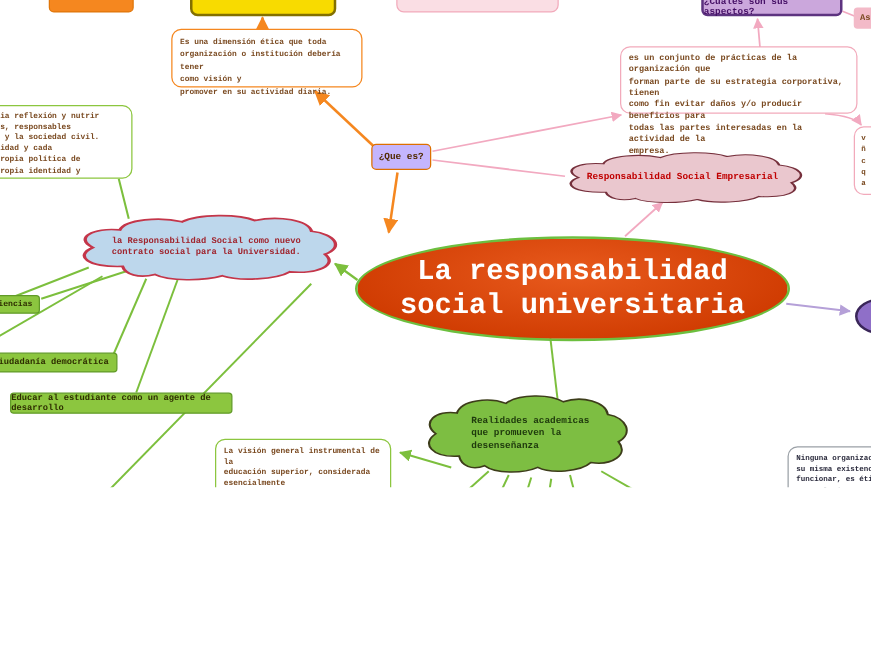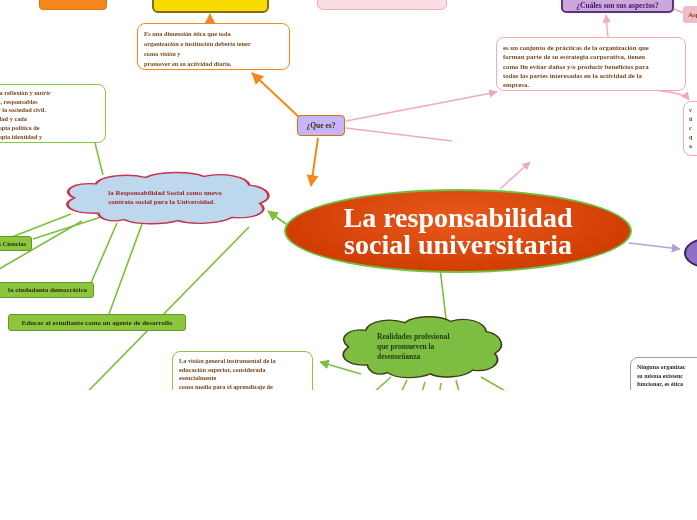--- a/index.html
+++ b/index.html
@@ -1,17 +1,17 @@
 <!DOCTYPE html>
 <html><head>
 <meta charset="utf-8">
 <style>
   html,body{margin:0;padding:0;background:#fff;}
   #stage{position:relative;width:697px;height:390px;overflow:hidden;background:#fff;
-         font-family:Liberation Serif, serif;}
+         font-family:Liberation Mono, monospace;}
   #wires{position:absolute;left:0;top:0;width:697px;height:520px;z-index:1;}
   .node{position:absolute;z-index:2;box-sizing:border-box;}
   .note{position:absolute;z-index:2;box-sizing:border-box;background:#fff;border:1.5px solid #8CC63F;
         border-radius:8px;white-space:pre-line;font-weight:bold;color:#7a4a21;
         font-size:6.3px;line-height:8.7px;padding:5px 6px;}
   .b-orange{border-color:#F5871F;}
   .b-pink{border-color:#F2AABB;}
   .b-gray{border-color:#9aa0a6;color:#2b2b3d;}
   .glabel{position:absolute;z-index:2;box-sizing:border-box;background:#8CC63F;border:1px solid #619A28;
           border-radius:3px;font-weight:bold;color:#2e2e00;font-size:7px;display:flex;align-items:center;}
@@ -25,21 +25,21 @@
   .rse .cloud-label{color:#C00000;font-size:7.5px;}
   .rsu path{fill:#BDD7EC;stroke:#C4364A;stroke-width:2.5;}
   .rsu .cloud-label{color:#A0252E;font-size:7px;line-height:9px;}
   .realidades path{fill:#7DBE42;stroke:#3D3D1A;stroke-width:2;}
   .realidades .cloud-label{color:#1f3a0d;font-size:7.5px;line-height:10px;justify-content:flex-start;
                            padding-left:42px;align-items:center;}
   #central{position:absolute;left:284px;top:189px;width:344px;height:80px;z-index:2;
            border-radius:50%;border:2.5px solid #6CBF3F;
            background:radial-gradient(ellipse at 50% 35%, #E85A1D 0%, #D03C02 75%);
            display:flex;align-items:center;justify-content:center;}
-  #central .central-label{color:#fff;font-size:28px;line-height:27px;font-weight:bold;
+  #central .central-label{color:#fff;font-size:23px;line-height:27px;font-weight:bold;
            white-space:pre-line;text-align:center;}
   #purple-node{position:absolute;left:684px;top:238px;width:42px;height:26px;background:#8F6FC8;
            border:2px solid #3A2659;border-radius:50%;z-index:2;}
 </style>
 </head>
 <body>
 
 <div id="stage">
 
   <svg id="wires">
@@ -108,34 +108,40 @@
 empresa.</div>
   <div class="note b-pink" style="left:683px;top:101px;width:45px;height:55px;font-size:6px;line-height:9px;padding:4px 5px;">v
 ñ
 c
 q
 a</div>
 
   <div class="pill" style="left:297px;top:115px;width:48px;height:21px;background:#c4b5fd;border:1.5px solid #DD6F00;
        border-radius:4px;color:#512A00;font-size:7.5px;">¿Que es?</div>
 
+  <div class="cloud rse" style="left:447px;top:121px;width:198px;height:42px;">
+    <svg viewBox="0 0 200 100" preserveAspectRatio="none">
+      <path d="M 38 78 C 12 80 2 62 16 50 C 2 36 16 20 36 24 C 40 8 66 4 82 12 C 94 0 124 0 136 10 C 154 2 176 10 178 26 C 196 30 202 50 188 60 C 198 76 182 90 162 86 C 152 98 124 100 112 92 C 98 100 72 100 62 90 C 50 96 40 90 38 78 Z"></path>
+    </svg>
+    <div class="cloud-label">Responsabilidad Social Empresarial</div>
+  </div>
 
   <div class="cloud rsu" style="left:57px;top:171px;width:216px;height:54px;">
     <svg viewBox="0 0 200 100" preserveAspectRatio="none">
       <path d="M 38 78 C 12 80 2 62 16 50 C 2 36 16 20 36 24 C 40 8 66 4 82 12 C 94 0 124 0 136 10 C 154 2 176 10 178 26 C 196 30 202 50 188 60 C 198 76 182 90 162 86 C 152 98 124 100 112 92 C 98 100 72 100 62 90 C 50 96 40 90 38 78 Z"></path>
     </svg>
     <div class="cloud-label">la Responsabilidad Social  como nuevo
 contrato social para la Universidad.</div>
   </div>
 
   <div class="cloud realidades" style="left:335px;top:315px;width:170px;height:64px;">
     <svg viewBox="0 0 200 100" preserveAspectRatio="none">
       <path d="M 38 78 C 12 80 2 62 16 50 C 2 36 16 20 36 24 C 40 8 66 4 82 12 C 94 0 124 0 136 10 C 154 2 176 10 178 26 C 196 30 202 50 188 60 C 198 76 182 90 162 86 C 152 98 124 100 112 92 C 98 100 72 100 62 90 C 50 96 40 90 38 78 Z"></path>
     </svg>
-    <div class="cloud-label">Realidades profesional
+    <div class="cloud-label">Realidades academicas
 que promueven la
 desenseñanza</div>
   </div>
 
   <div id="central">
     <div class="central-label">La responsabilidad
 social universitaria</div>
   </div>
 
   <div class="note" style="left:-22px;top:84px;width:128px;height:59px;padding:4px 6px;">propia reflexión y nutrir

